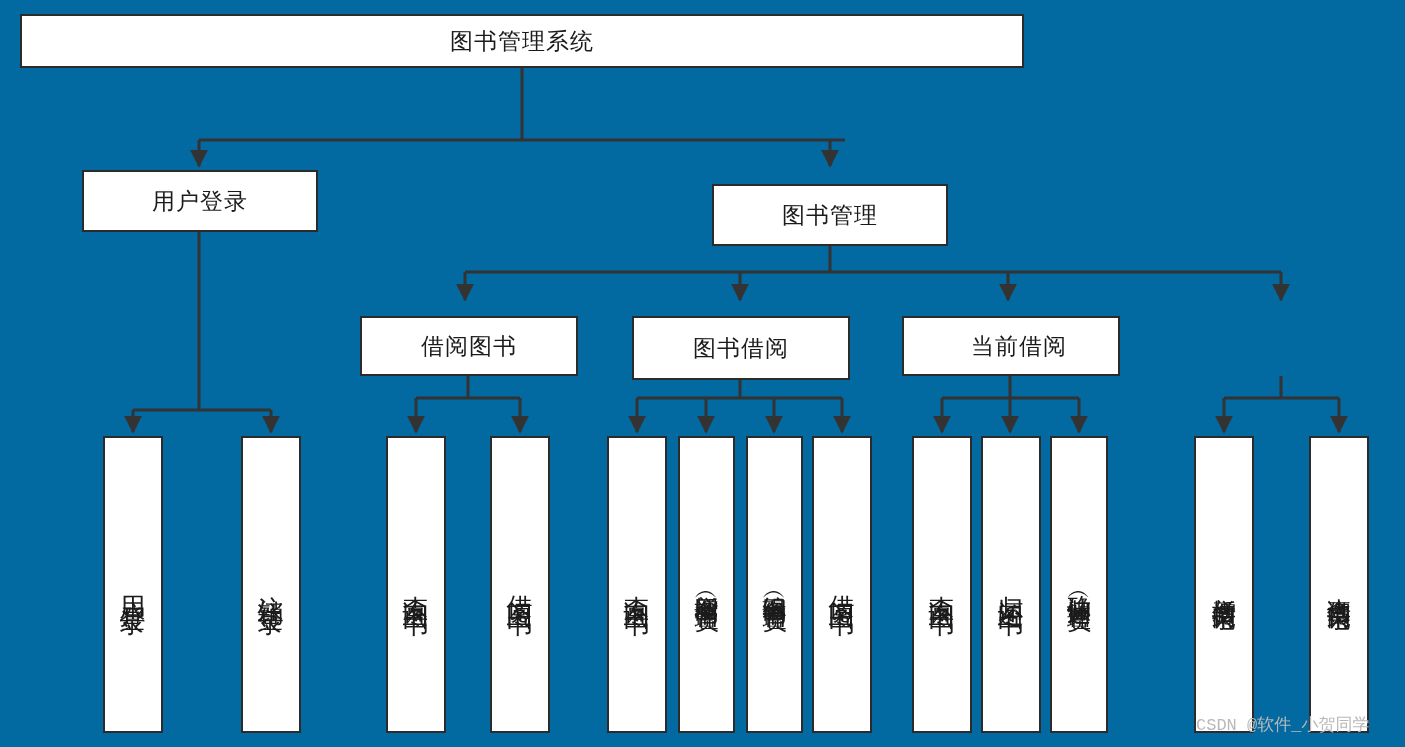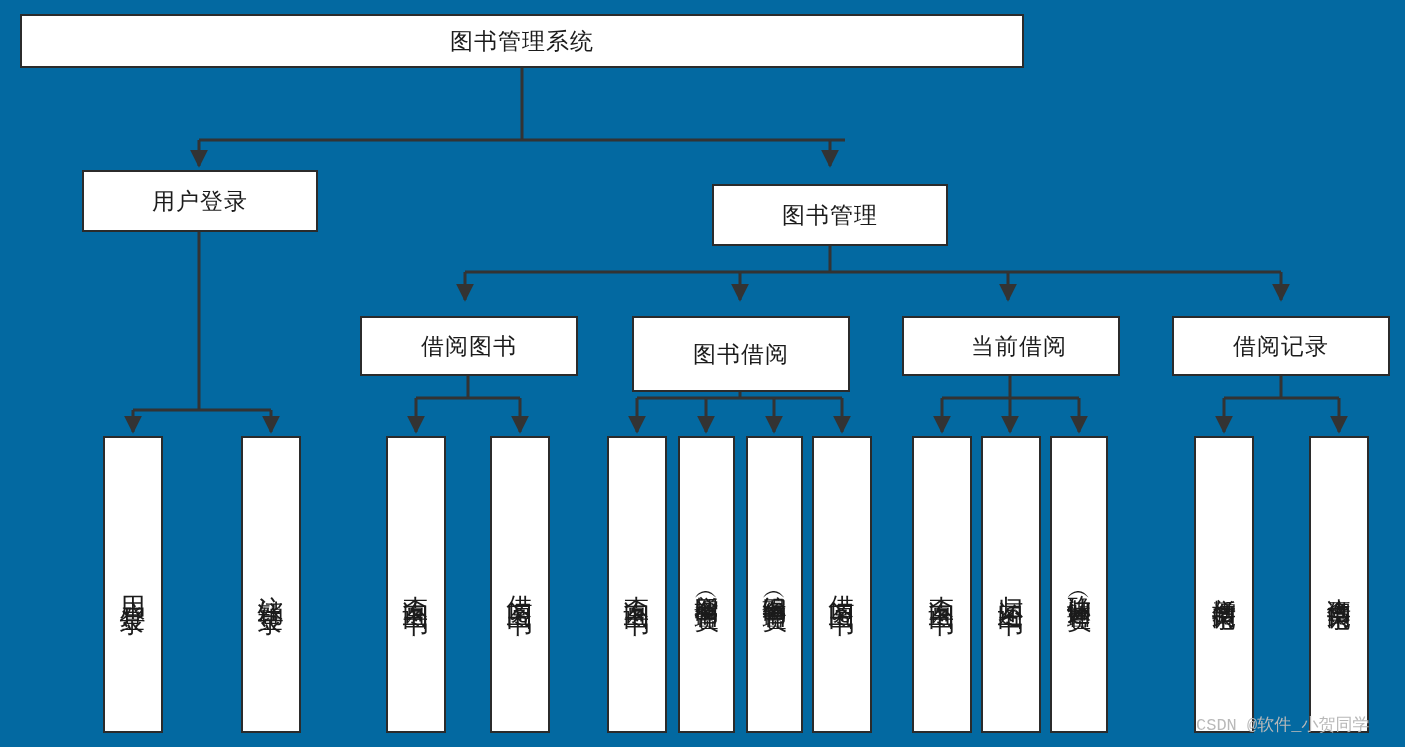--- a/index.html
+++ b/index.html
@@ -131,28 +131,25 @@
   <div class="node h-node" style="left:82px; top:170px; width:236px; height:62px;">
     <span class="lbl">用户登录</span>
   </div>
   <div class="node h-node" style="left:712px; top:170px; width:236px; height:62px;margin-top:14px;">
     <span class="lbl">图书管理</span>
   </div>
 
   <div class="node h-node" style="left:360px; top:316px; width:218px; height:60px;">
     <span class="lbl">借阅图书</span>
   </div>
-  <div class="node h-node" style="left:632px; top:316px; width:218px; height:76px;align-items:center;">
+  <div class="node h-node" style="left:632px; top:316px; width:218px; height:64px;align-items:center;">
     <span class="lbl">图书借阅</span>
   </div>
   <div class="node h-node" style="left:902px; top:316px; width:218px; height:60px;padding-left:16px;">
     <span class="lbl">当前借阅</span>
-  </div>
-  <div class="node h-node" style="left:1172px; top:316px; width:218px; height:60px;">
-    <span class="lbl">借阅记录</span>
   </div>
 
   <div class="node v-node" style="left:103px; top:436px; width:60px; height:297px;">
     <span class="lbl">用户登录</span>
   </div>
   <div class="node v-node" style="left:241px; top:436px; width:60px; height:297px;">
     <span class="lbl">注销登录</span>
   </div>
 
   <div class="node v-node" style="left:386px; top:436px; width:60px; height:297px;">

